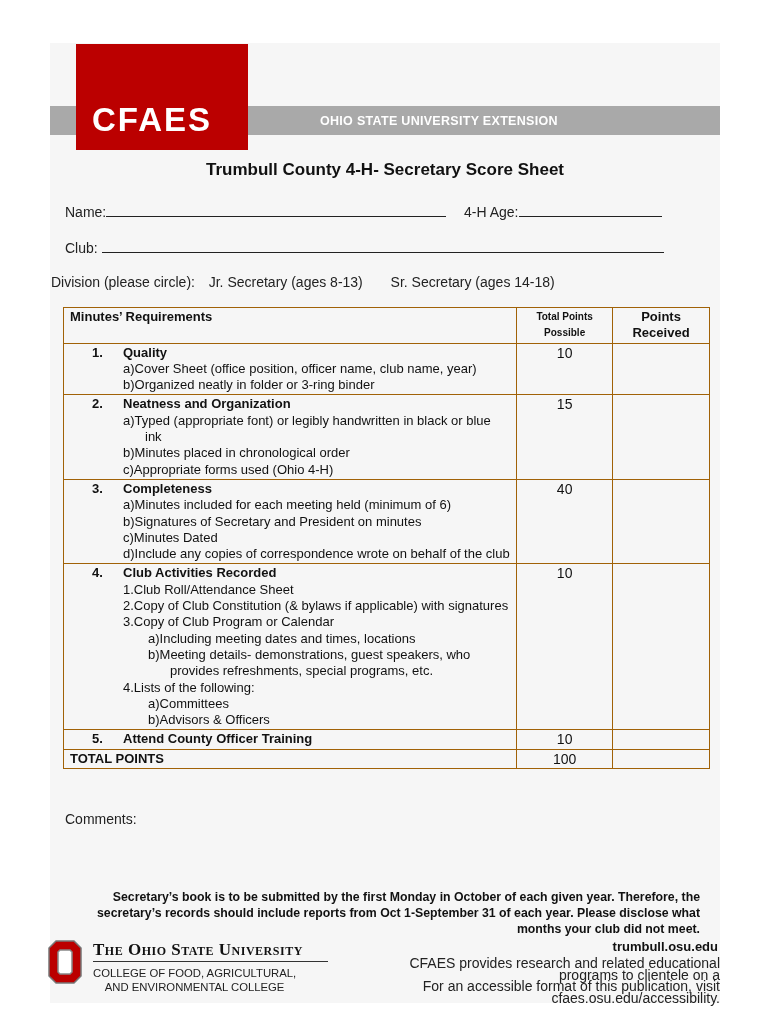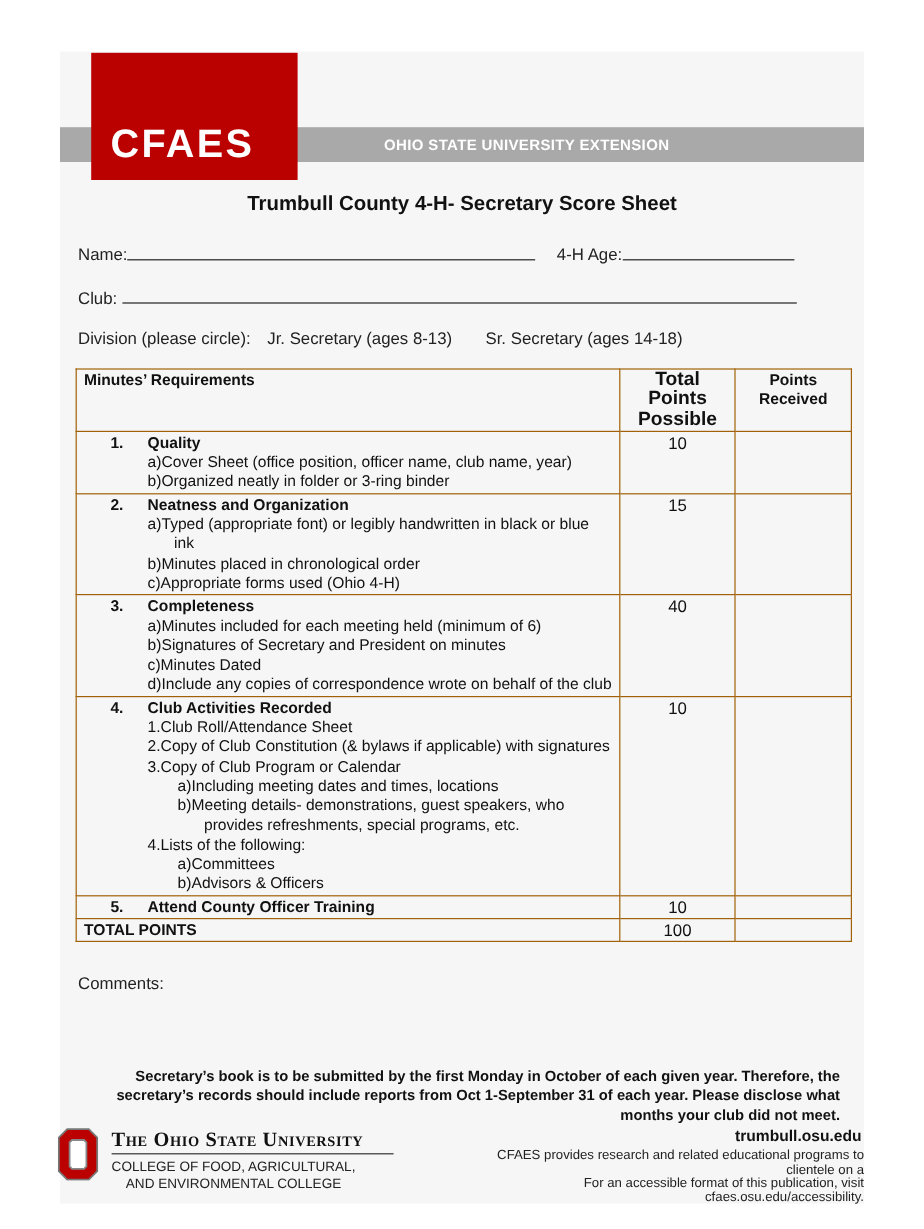--- a/index.html
+++ b/index.html
@@ -62,21 +62,21 @@
     .osu-logo { position: absolute; left: 48px; top: 940px; }
     .osu-name {
       position: absolute; left: 93px; top: 940px; font-family: "Liberation Serif", serif;
       font-size: 17px; font-weight: bold; font-variant: small-caps; letter-spacing: 0.5px;
     }
     .osu-rule { position: absolute; left: 93px; top: 961px; width: 235px; height: 1px; background: #333; }
     .osu-college { position: absolute; left: 93px; top: 966px; font-size: 11.3px; line-height: 14px; color: #222; text-align: center; }
     .site-url { position: absolute; right: 52px; top: 939px; font-size: 13px; font-weight: bold; }
     .disclaimer {
       position: absolute; right: 50px; top: 958px; width: 330px; text-align: right;
-      font-size: 11px; line-height: 11.5px; color: #222;
+      font-size: 14px; line-height: 11.5px; color: #222;
     }
   </style>
 </head>
 <body>
 
 <div class="page"></div>
 <div class="header-band"></div>
 <div class="ext-label">OHIO STATE UNIVERSITY EXTENSION</div>
 <div class="cfaes-box"></div>
 <div class="cfaes-text">CFAES</div>
@@ -87,33 +87,33 @@
   <span>Name:</span><span class="uline" style="width:340px;"></span>
   <span style="display:inline-block;width:10px;"></span>
   <span>4-H Age:</span><span class="uline" style="width:143px;"></span>
 </div>
 
 <div class="field-row" style="left:65px; top:239px;">
   <span>Club:</span>
   <span class="uline" style="width:562px;"></span>
 </div>
 
-<div class="field-row" style="left:65px; top:274px;">
+<div class="field-row" style="left:51px; top:274px;">
   <span>Division (please circle):</span>
   <span style="display:inline-block;width:6px;"></span>
   <span>Jr. Secretary (ages 8-13)</span>
   <span style="display:inline-block;width:20px;"></span>
   <span>Sr. Secretary (ages 14-18)</span>
 </div>
 
 <table class="score">
   <tbody>
       <tr>
     <th class="col-req req">Minutes’ Requirements</th>
-    <th class="col-pos" style="font-size:16px;">Total Points Possible</th>
+    <th class="col-pos" style="font-size:10px;">Total Points Possible</th>
     <th class="col-rec">Points Received</th>
   </tr>
 
   <tr>
     <td class="col-req">
       <div class="sec-title"><span class="num">1.</span><span>Quality</span></div>
       <div class="hang"><span class="mk">a)</span><span>Cover Sheet (office position, officer name, club name, year)</span></div>
       <div class="hang"><span class="mk">b)</span><span>Organized neatly in folder or 3-ring binder</span></div>
     </td>
     <td class="col-pos">10</td>

